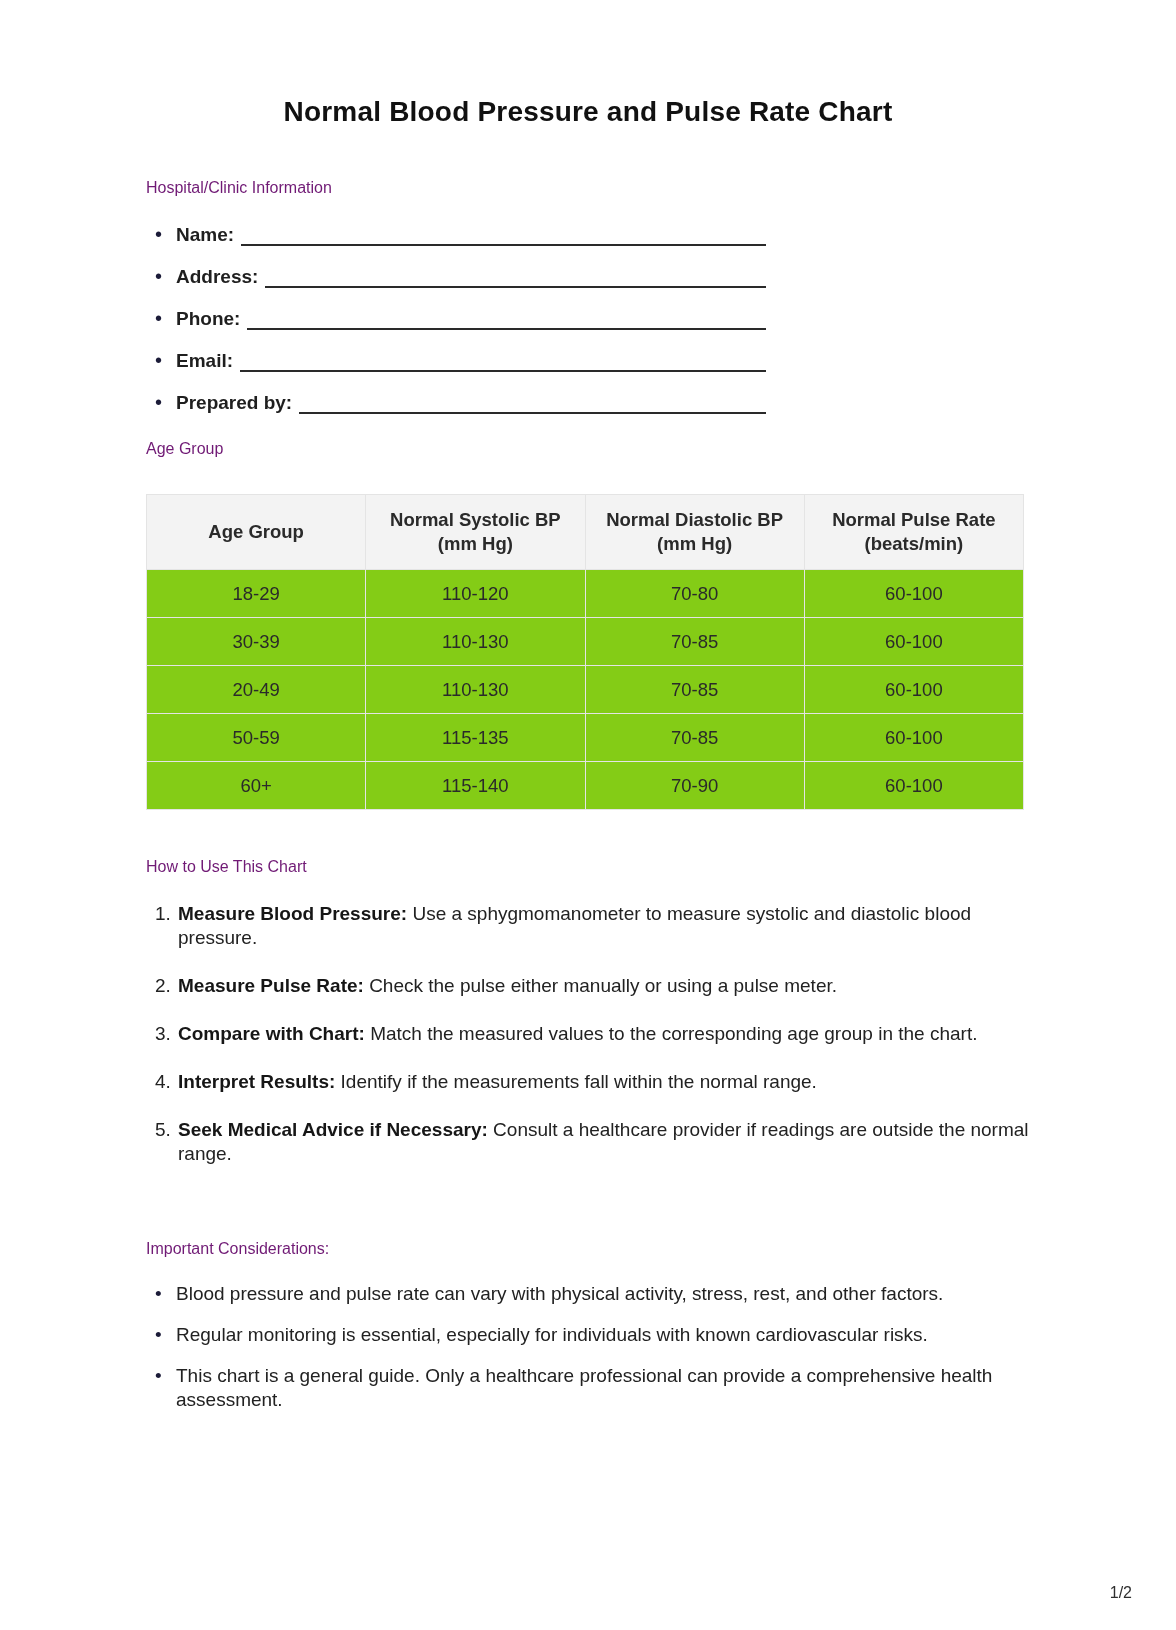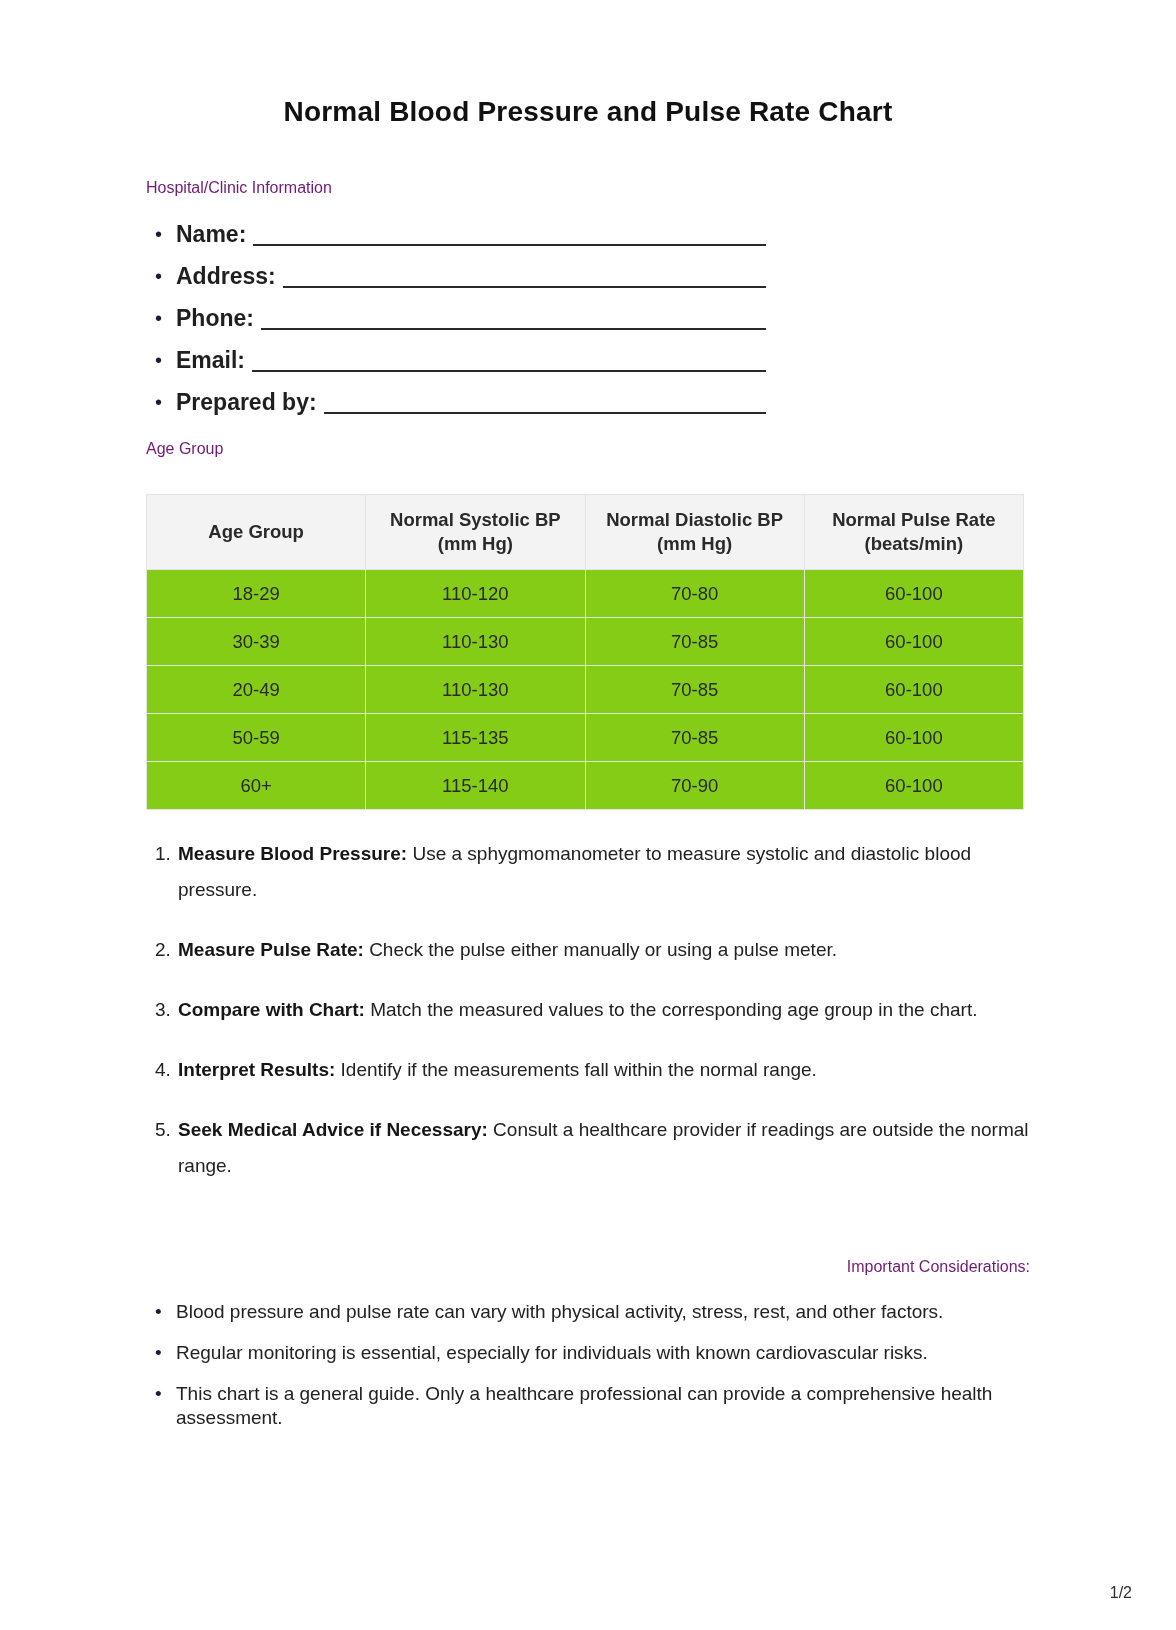--- a/index.html
+++ b/index.html
@@ -26,21 +26,21 @@
     max-width: 840px;
   }
   .section-heading {
     font-size: 16px;
     font-weight: normal;
     color: #701a75;
   }
   .h-hospital { margin-top: 42px; }
   .h-agegroup { margin-top: 26px; }
   .h-howto   { margin-top: 48px; }
-  .h-considerations { margin-top: 74px; text-align: right; }
+  .h-considerations { margin-top: 74px; }
 
   
   ul.fields {
     list-style: none;
     margin-top: 26px;
   }
   ul.fields li {
     display: flex;
     align-items: flex-end;
     width: 620px;
@@ -50,21 +50,21 @@
   ul.fields li .bullet {
     color: #1b1b38;
     font-size: 20px;
     line-height: 23px;
     width: 30px;
     flex: 0 0 30px;
     text-align: left;
     padding-left: 9px;
   }
   ul.fields li .field-label {
-    font-size: 23px;
+    font-size: 19px;
     font-weight: bold;
     line-height: 23px;
     white-space: nowrap;
   }
   ul.fields li .blank-line {
     flex: 1;
     border-bottom: 2px solid #2a2a2a;
     margin-left: 7px;
     height: 18px;
   }
@@ -92,21 +92,21 @@
     background: #84cc16;
     padding: 14px 10px;
     line-height: 19px;
   }
 
   
   ol.steps {
     margin-top: 26px;
     padding-left: 30px;
     font-size: 19px;
-    line-height: 36px;
+    line-height: 24px;
   }
   ol.steps li {
     margin-bottom: 24px;
     padding-left: 2px;
     color: #222;
   }
   ol.steps li::marker { color: #222; }
   ol.steps .step-bold { font-weight: bold; color: #161616; }
 
   
@@ -213,20 +213,21 @@
       </tr>
       <tr>
         <td>60+</td>
         <td>115-140</td>
         <td>70-90</td>
         <td>60-100</td>
       </tr>
     </tbody>
   </table>
 
+  <h2 class="section-heading h-howto">How to Use This Chart</h2>
 
   <ol class="steps">
     <li><span class="step-bold">Measure Blood Pressure:</span><span> Use a sphygmomanometer to measure systolic and diastolic blood pressure.</span></li>
     <li><span class="step-bold">Measure Pulse Rate:</span><span> Check the pulse either manually or using a pulse meter.</span></li>
     <li><span class="step-bold">Compare with Chart:</span><span> Match the measured values to the corresponding age group in the chart.</span></li>
     <li><span class="step-bold">Interpret Results:</span><span> Identify if the measurements fall within the normal range.</span></li>
     <li><span class="step-bold">Seek Medical Advice if Necessary:</span><span> Consult a healthcare provider if readings are outside the normal range.</span></li>
   </ol>
 
   <h2 class="section-heading h-considerations">Important Considerations:</h2>

